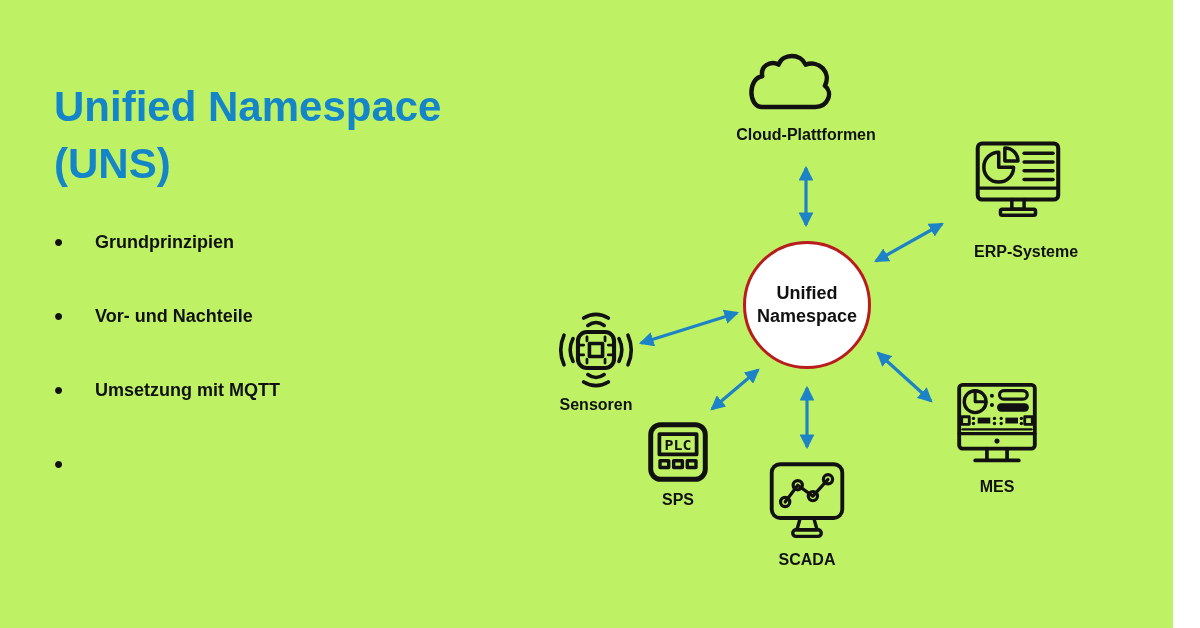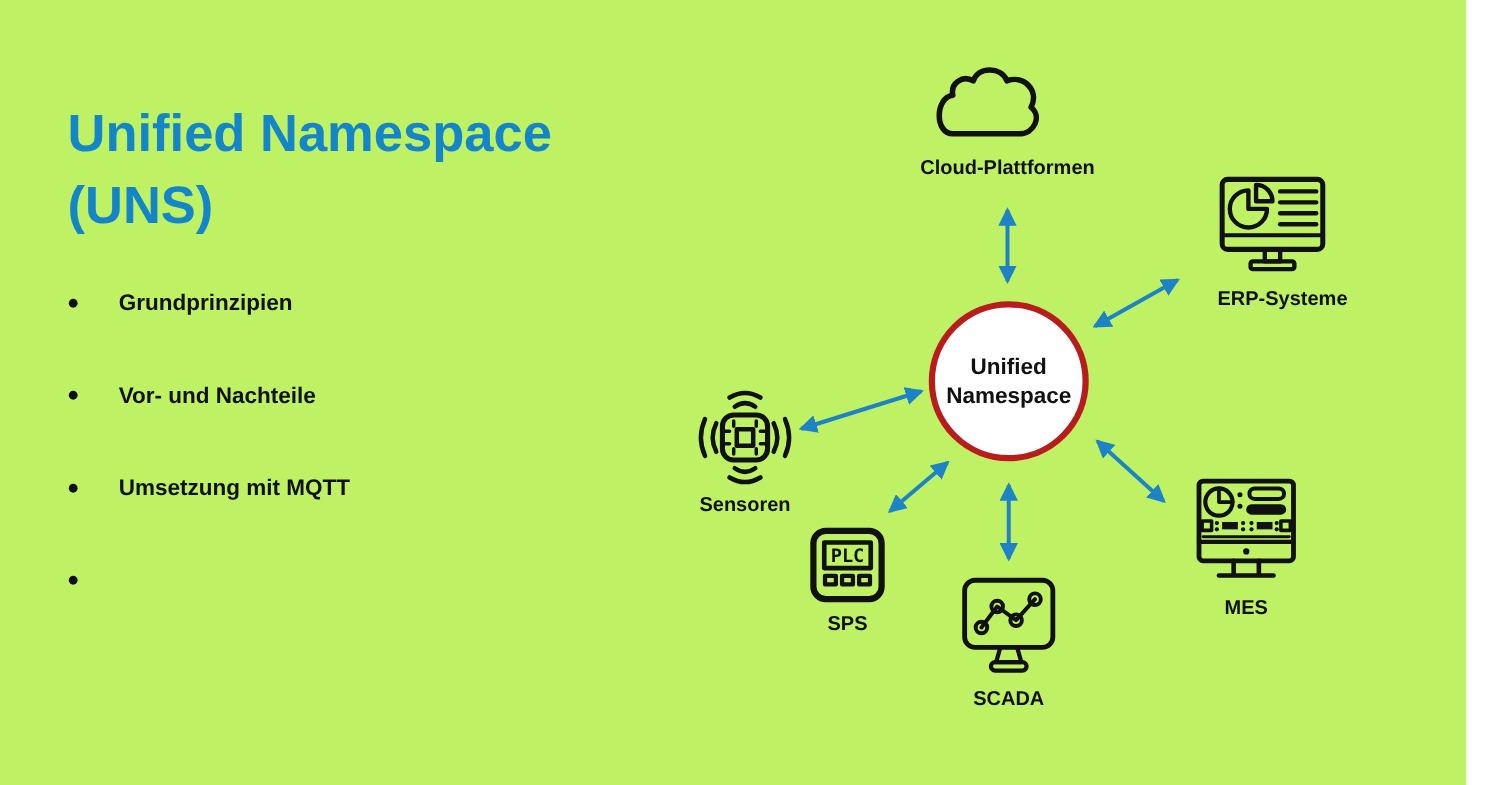--- a/index.html
+++ b/index.html
@@ -9,28 +9,28 @@
   
   .title{position:absolute;left:54px;top:50px;font-size:42px;font-weight:700;
          color:#1385c8;line-height:57px;white-space:pre-line;letter-spacing:0;}
   .bullets{position:absolute;left:54px;top:226px;width:430px;}
   .bullet-item{display:flex;align-items:flex-start;margin-bottom:41px;}
   .bullet-dot{font-size:26px;line-height:33px;width:41px;flex:0 0 41px;color:#111;}
   .bullet-text{font-size:18px;font-weight:700;line-height:33px;white-space:pre-line;color:#111;}
 
   
   .center-circle{position:absolute;left:743px;top:241px;width:128px;height:128px;
-     border:5px solid #b91c1c;border-radius:50%;box-sizing:border-box;
+     border:3px solid #b91c1c;border-radius:50%;box-sizing:border-box;
      display:flex;align-items:center;justify-content:center;text-align:center;
      font-size:18px;font-weight:700;line-height:23px;white-space:pre-line;background:#fff;}
   .node{position:absolute;display:flex;flex-direction:column;transform:translateX(-50%);}
   .node svg{display:block;}
   .node-label{font-size:16px;font-weight:700;color:#111;white-space:nowrap;text-align:center;}
   .node-cloud{left:806px;top:44px;}      .node-cloud .node-label{margin-top:6px;}
-  .node-erp{left:1026px;top:140px;}      .node-erp .node-label{margin-top:7px;}
+  .node-erp{left:1026px;top:140px;}      .node-erp .node-label{margin-top:19px;}
   .node-mes{left:997px;top:380px;}       .node-mes .node-label{margin-top:6px;}
   .node-scada{left:807px;top:460px;}     .node-scada .node-label{margin-top:7px;}
   .node-sps{left:678px;top:421px;}       .node-sps .node-label{margin-top:8px;}
   .node-sensoren{left:596px;top:309px;}  .node-sensoren .node-label{margin-top:5px;}
 
   .arrow-layer{position:absolute;left:0;top:0;pointer-events:none;}
   .arrow{stroke:#1e82c6;stroke-width:3.2;}
   .ic{stroke:#111;fill:none;stroke-linecap:round;stroke-linejoin:round;}
 </style>
 </head>

